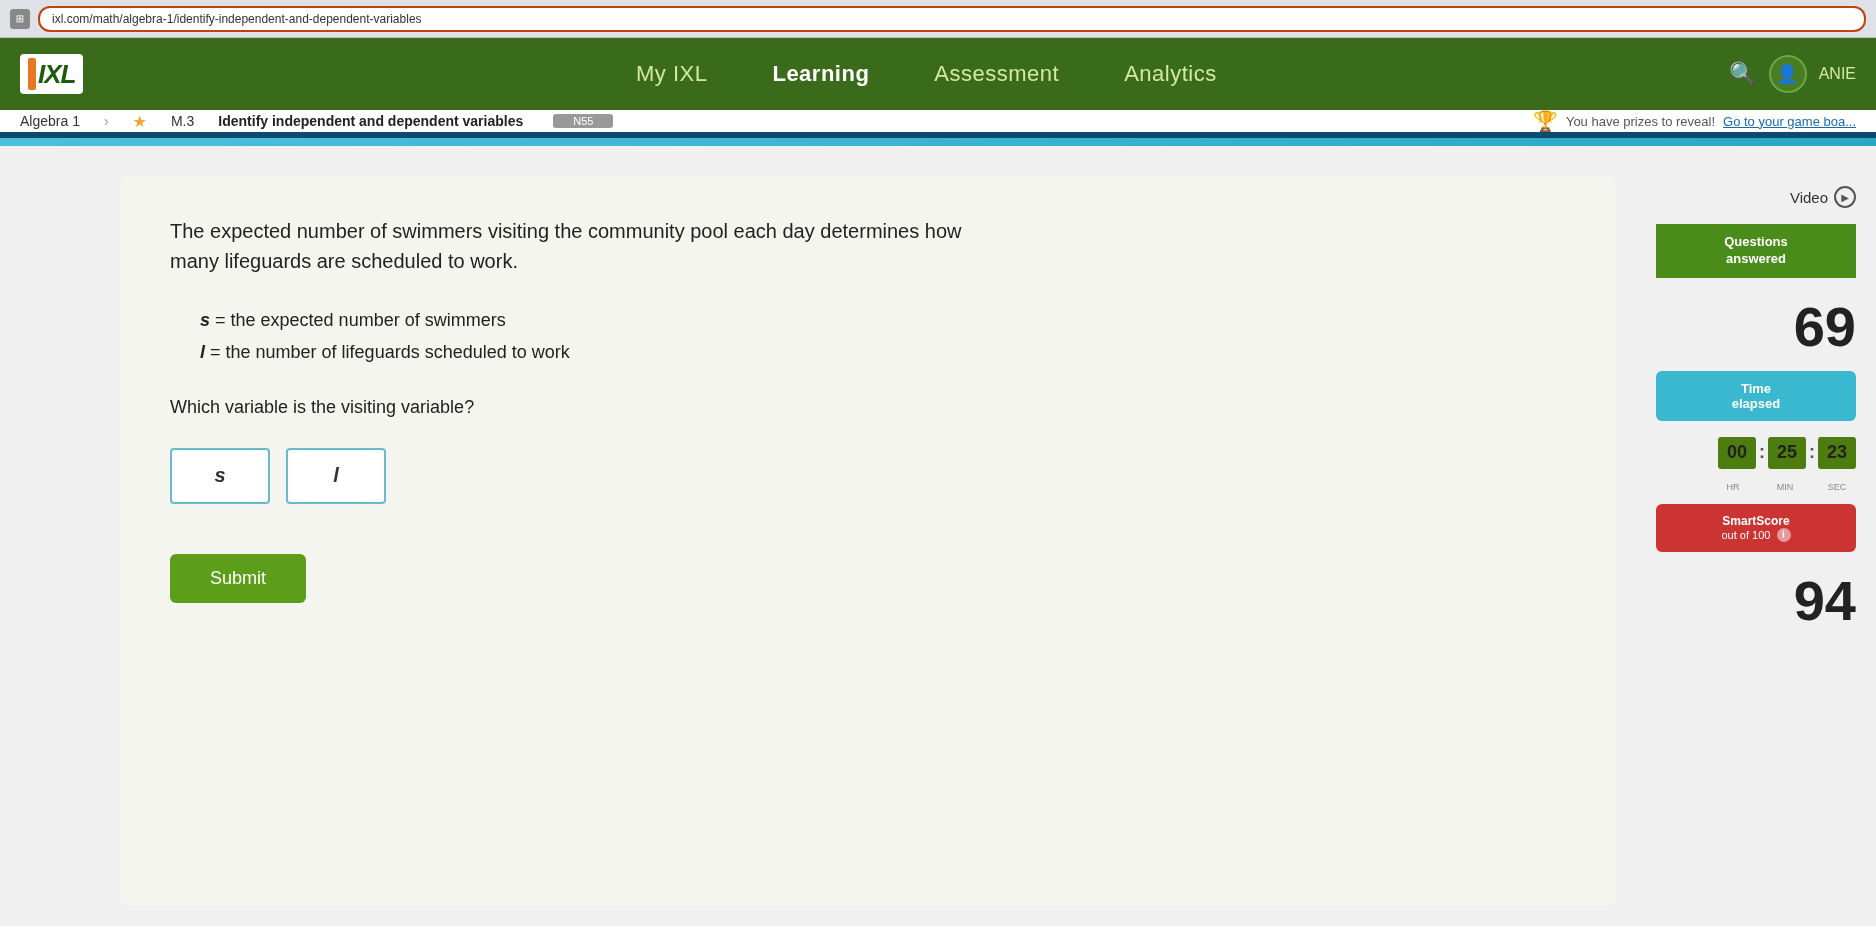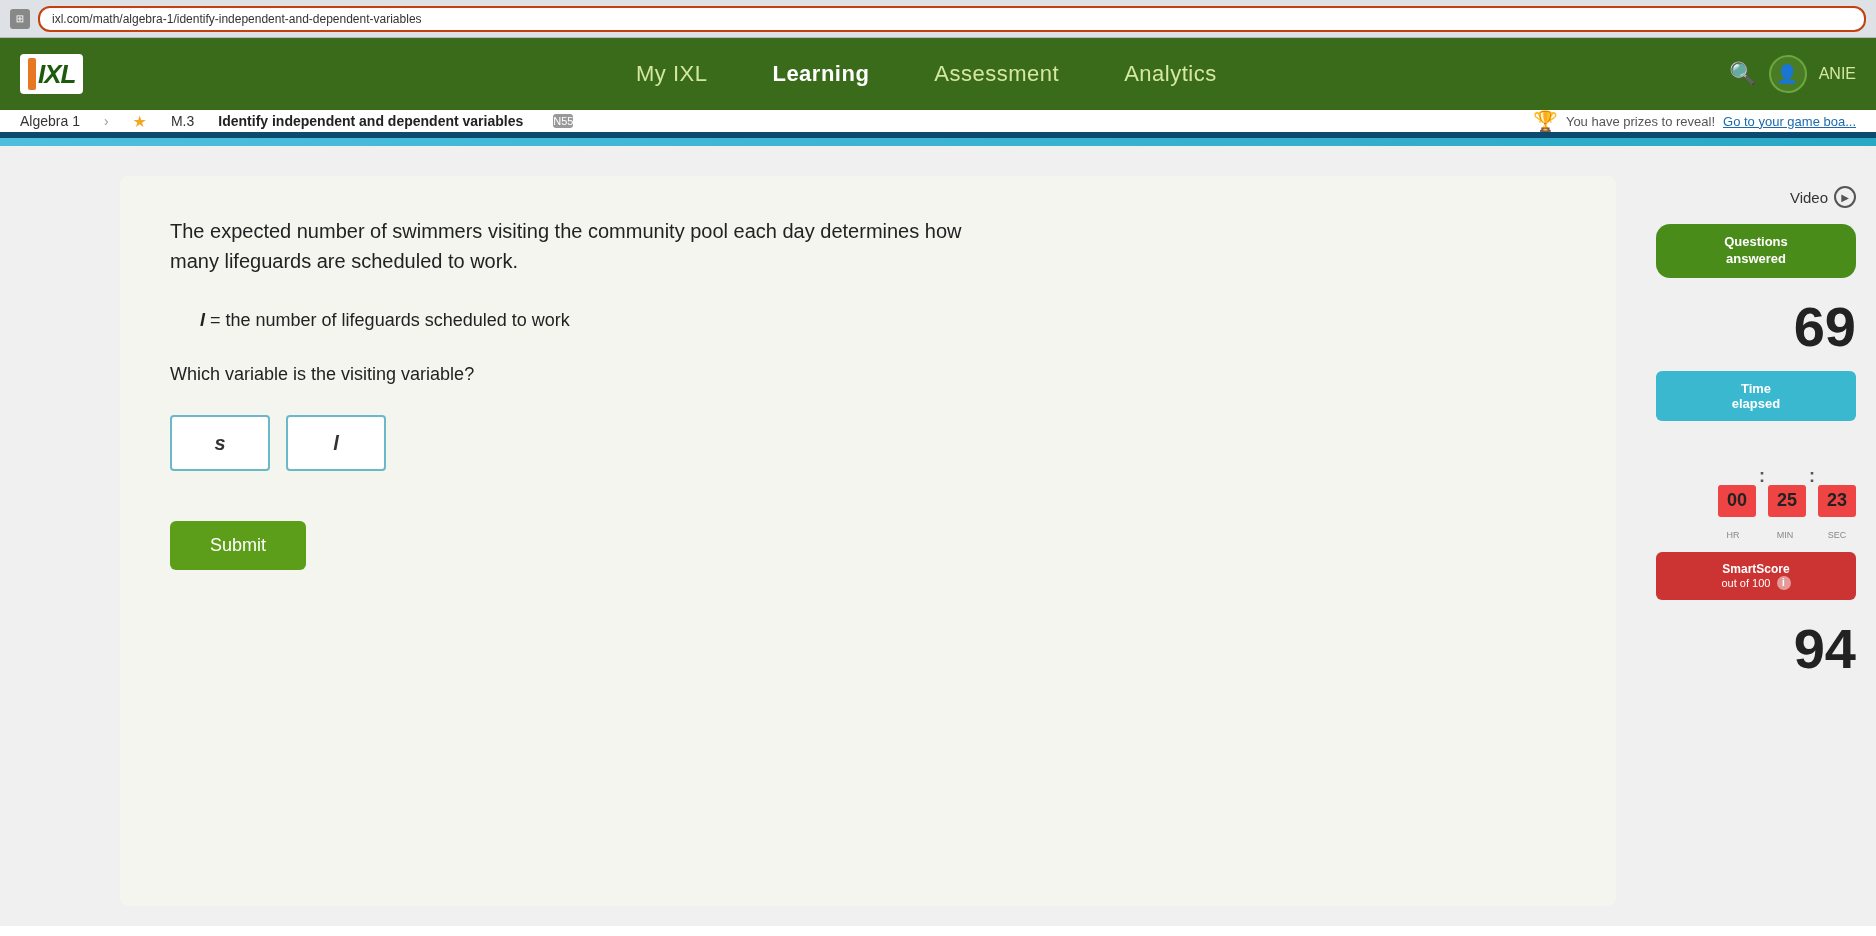--- a/index.html
+++ b/index.html
@@ -154,21 +154,21 @@
     }
     .breadcrumb-current {
       font-size: 14px;
       font-weight: 600;
       color: #222;
     }
     .breadcrumb-level {
       background: #999;
       color: white;
       font-size: 11px;
-      padding: 1px 0;
+      padding: 1px 20px;
       border-radius: 3px;
       margin-left: 6px;
     }
     .prizes-banner {
       margin-left: auto;
       display: flex;
       align-items: center;
       gap: 8px;
       font-size: 13px;
       color: #555;
@@ -294,21 +294,21 @@
       display: flex;
       align-items: center;
       justify-content: center;
       font-size: 10px;
       color: #555;
     }
 
     .questions-answered-badge {
       background: #4a8c1a;
       color: white;
-      border-radius: 14px;
+      border-radius: 0;
       padding: 10px 26px;
       text-align: center;
     }
     .questions-answered-badge .label {
       font-size: 13px;
       font-weight: 600;
       line-height: 1.3;
     }
 
     .score-number {
@@ -332,31 +332,30 @@
     }
 
     .timer-display {
       display: flex;
       align-items: center;
       justify-content: flex-end;
       gap: 2px;
       margin-top: 4px;
     }
     .timer-segment {
-      background: #ef4444;
+      background: #4d7c0f;
       border-radius: 3px;
       width: 38px;
       height: 32px;
       display: flex;
       align-items: center;
       justify-content: center;
       font-size: 18px;
       font-weight: 700;
       color: #222;
-      margin-top: 48px;
     }
     .timer-sep {
       font-size: 18px;
       font-weight: 700;
       color: #555;
       padding: 0 1px;
     }
     .timer-labels {
       display: flex;
       justify-content: flex-end;
@@ -453,20 +452,24 @@
   <div class="accent-bar"></div>
 
   <div class="main-content">
 
     <div class="question-panel">
 
       <p class="question-text">The expected number of swimmers visiting the community pool each day determines how many lifeguards are scheduled to work.</p>
 
       <div class="variable-definitions">
         <div>
+          <span class="var">s</span>
+          <span> = the expected number of swimmers</span>
+        </div>
+        <div>
           <span class="var">l</span>
           <span> = the number of lifeguards scheduled to work</span>
         </div>
       </div>
 
       <p class="question-prompt">Which variable is the visiting variable?</p>
 
       <div class="answer-choices">
         <button class="answer-btn">
           <span>s</span>

